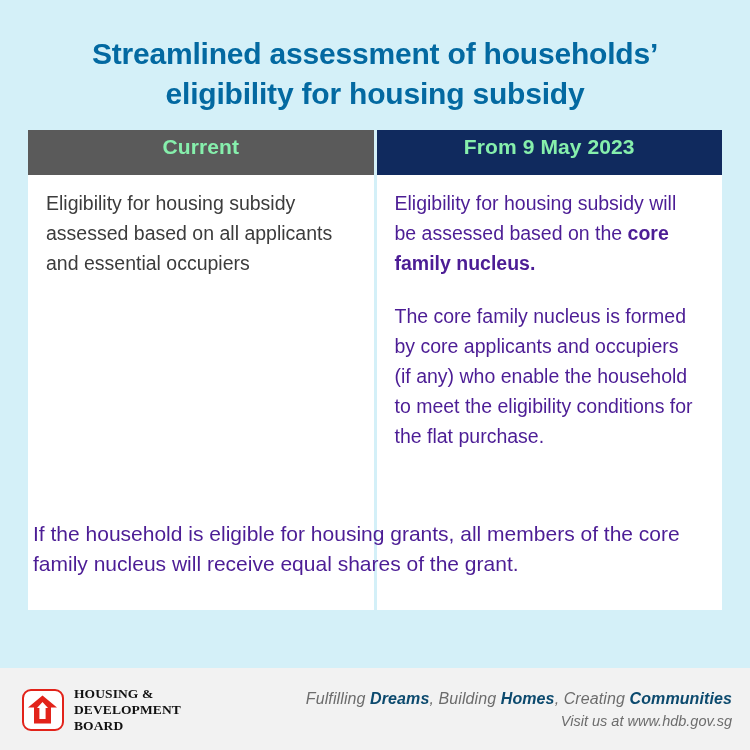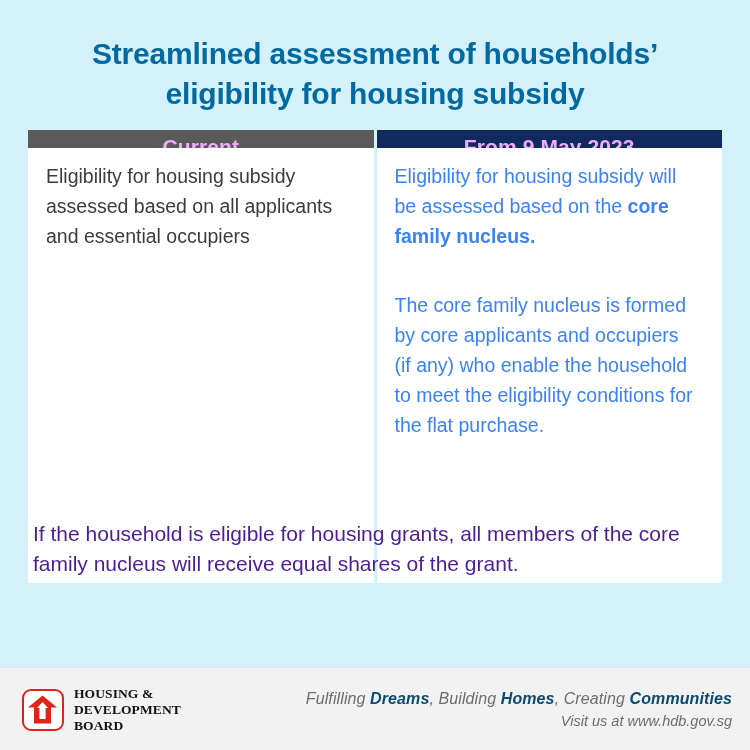--- a/index.html
+++ b/index.html
@@ -37,47 +37,47 @@
     width: 694px;
     display: flex;
     gap: 3px;
   }
   .col {
     display: flex;
     flex-direction: column;
     width: 50%;
   }
   .col-head {
-    height: 18px;
+    height: 45px;
     line-height: 33px;
     text-align: center;
-    color: #f0abfc;
+    color: #86efac;
     font-size: 21px;
     font-weight: bold;
     letter-spacing: 0.1px;
   }
   .col-head.current { background: #5a5a5a; }
   .col-head.future  { background: #102a5e; }
 
   .col-body {
     background: #ffffff;
     height: 435px;
     box-sizing: border-box;
     padding: 14px 28px 10px 18px;
   }
   .col-body p { margin: 0; }
-  .col-body p + p { margin-top: 40px; }
+  .col-body p + p { margin-top: 24px; }
 
   .col-body.current-body p {
     color: #3c3c3c;
     font-size: 19.5px;
     line-height: 1.53;
   }
   .col-body.future-body p {
-    color: #3b82f6;
+    color: #4c1d95;
     font-size: 19.5px;
     line-height: 1.53;
   }
   .col-body.future-body b { font-weight: bold; }
 
   
   .footnote {
     position: absolute;
     left: 33px;
     top: 519px;

